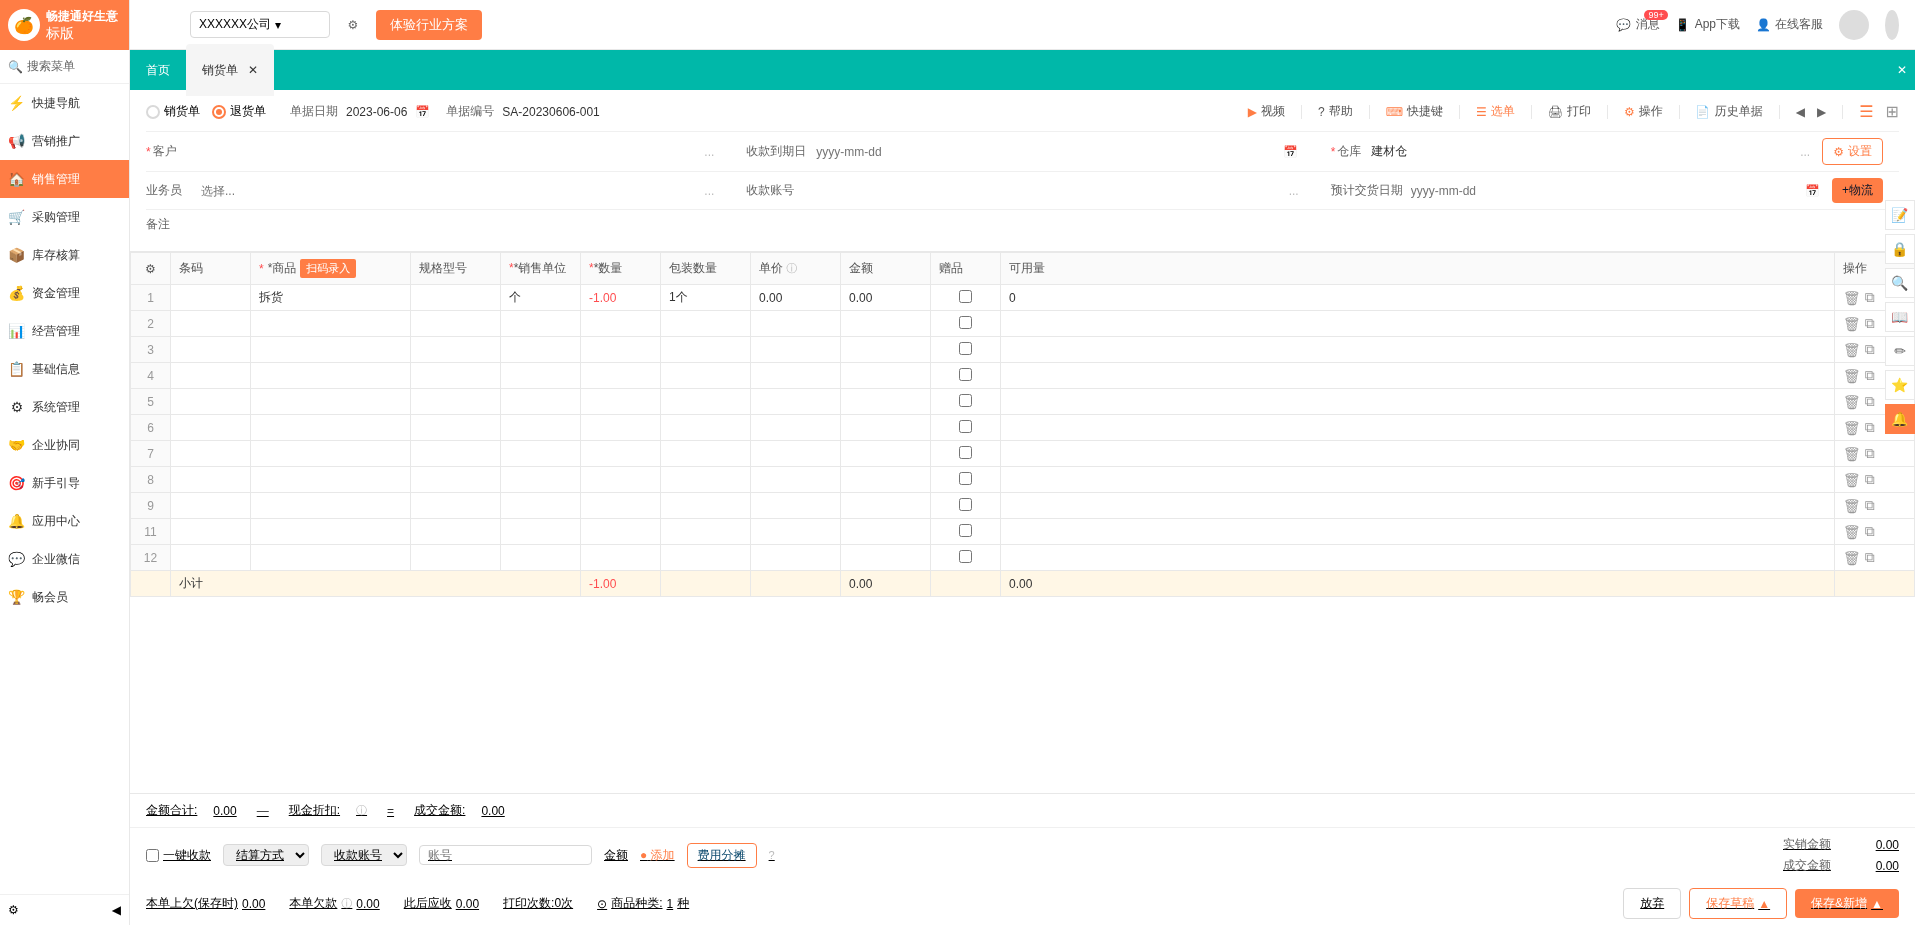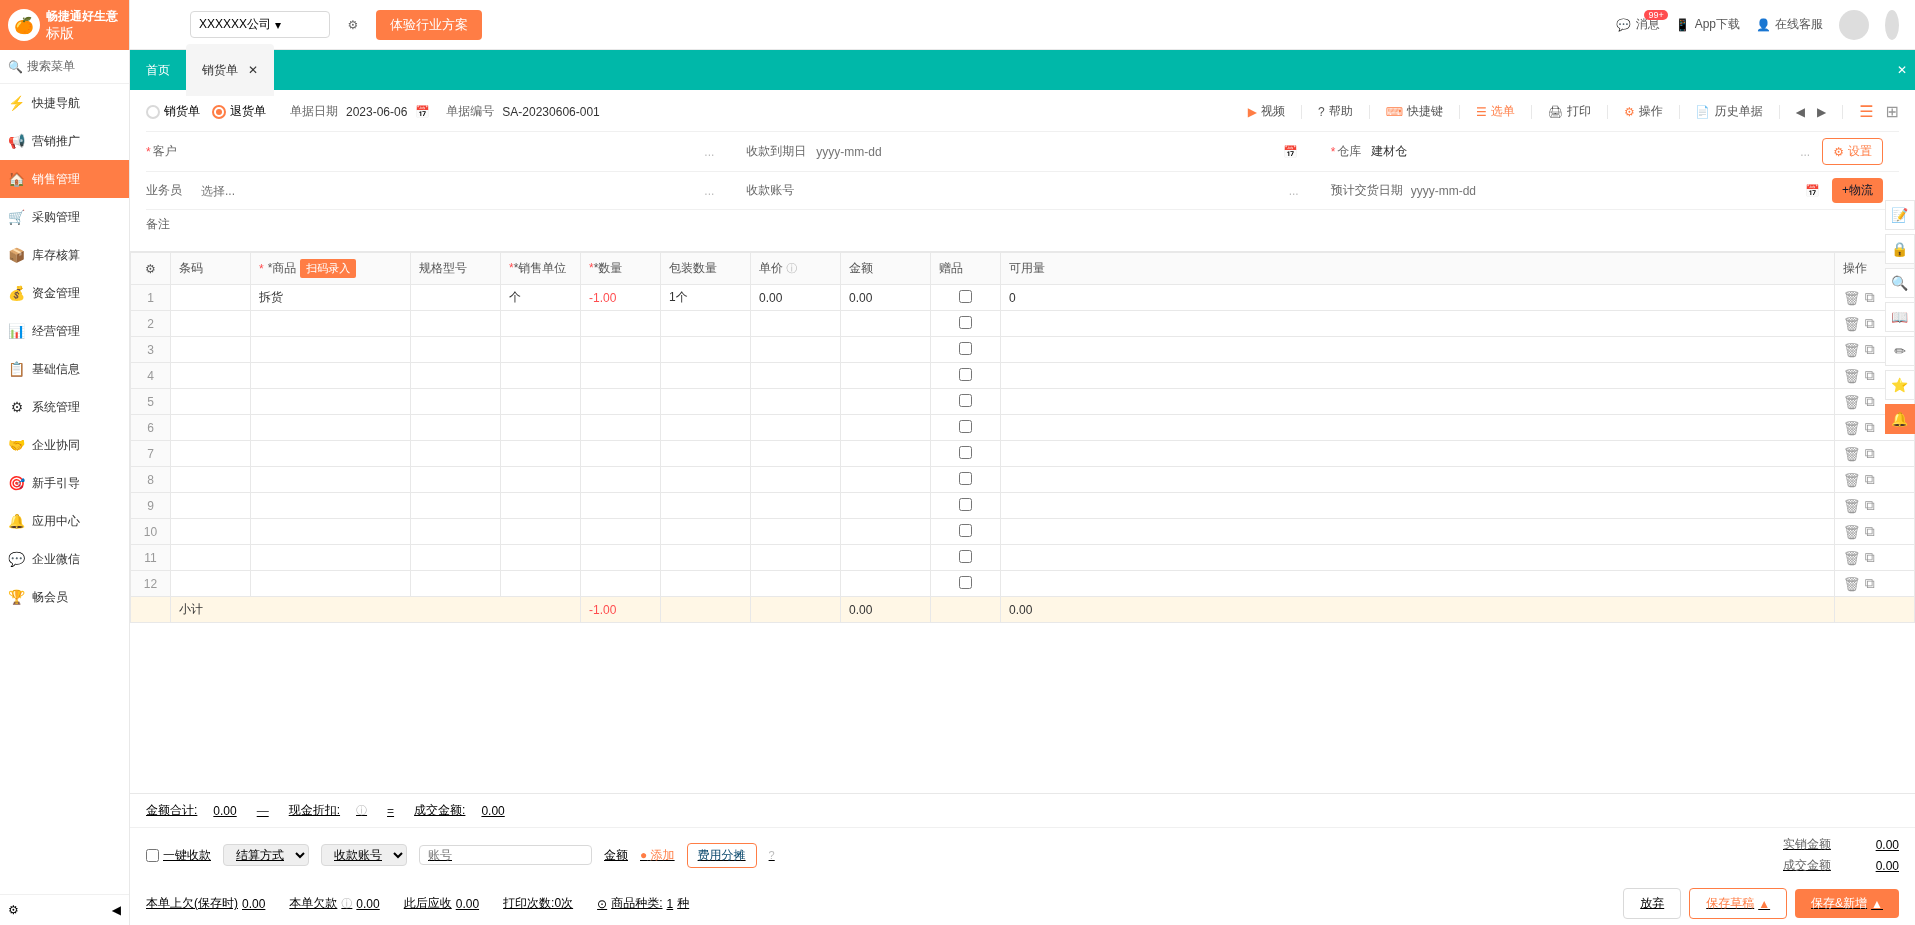--- a/index.html
+++ b/index.html
@@ -517,39 +517,20 @@
             <td></td>
             <td>
                 <div class="col-ops">
                   <span class="op-btn">🗑</span>
                   <span class="op-btn">⧉</span>
                 </div>
               </td>
           </tr>
           <tr>
             <td class="row-num">9</td>
-            <td></td>
-              <td></td>
-              <td></td>
-              <td></td>
-              <td></td>
-              <td></td>
-              <td></td>
-              <td></td>
-            <td class="checkbox-cell"><input type="checkbox" style=""></td>
-            <td></td>
-            <td>
-                <div class="col-ops">
-                  <span class="op-btn">🗑</span>
-                  <span class="op-btn">⧉</span>
-                </div>
-              </td>
-          </tr>
-          <tr>
-            <td class="row-num">10</td>
             <td></td>
               <td></td>
               <td></td>
               <td></td>
               <td></td>
               <td></td>
               <td></td>
               <td></td>
             <td class="checkbox-cell"><input type="checkbox" style=""></td>
             <td></td>

